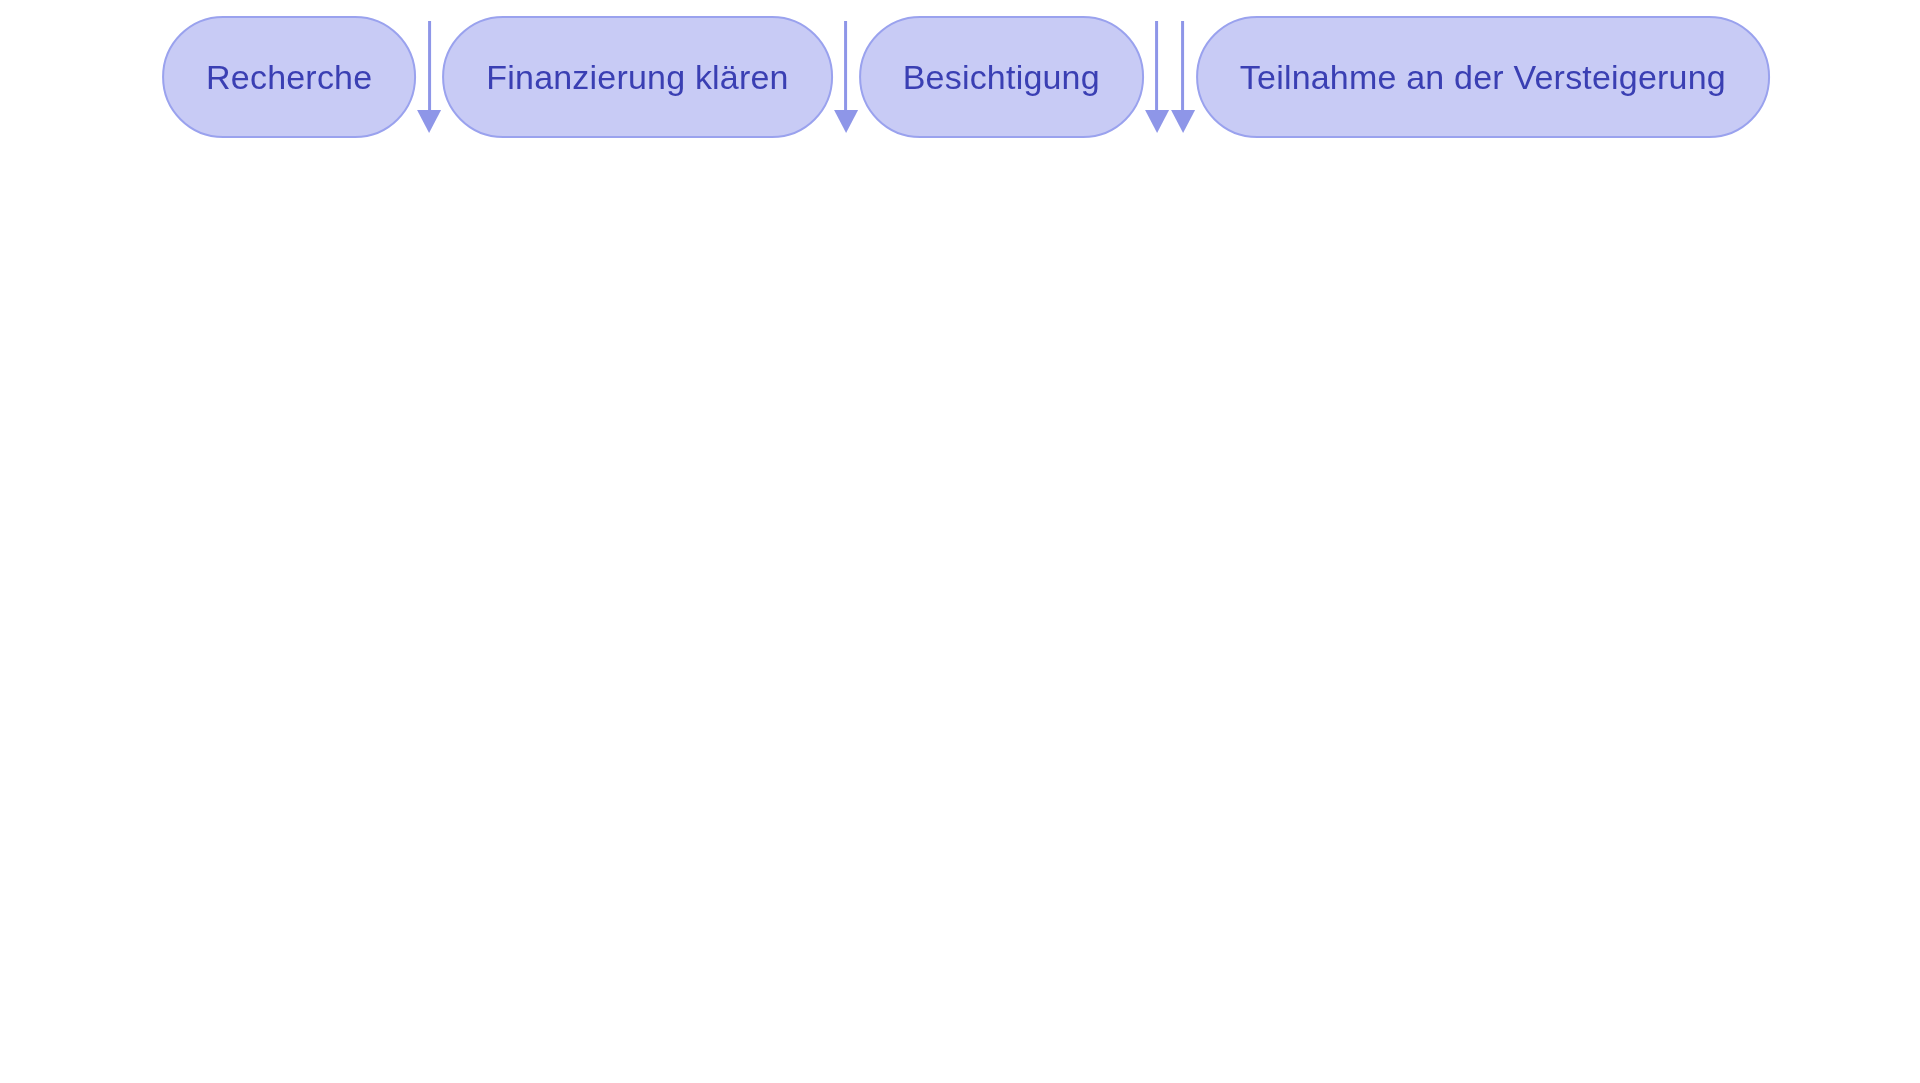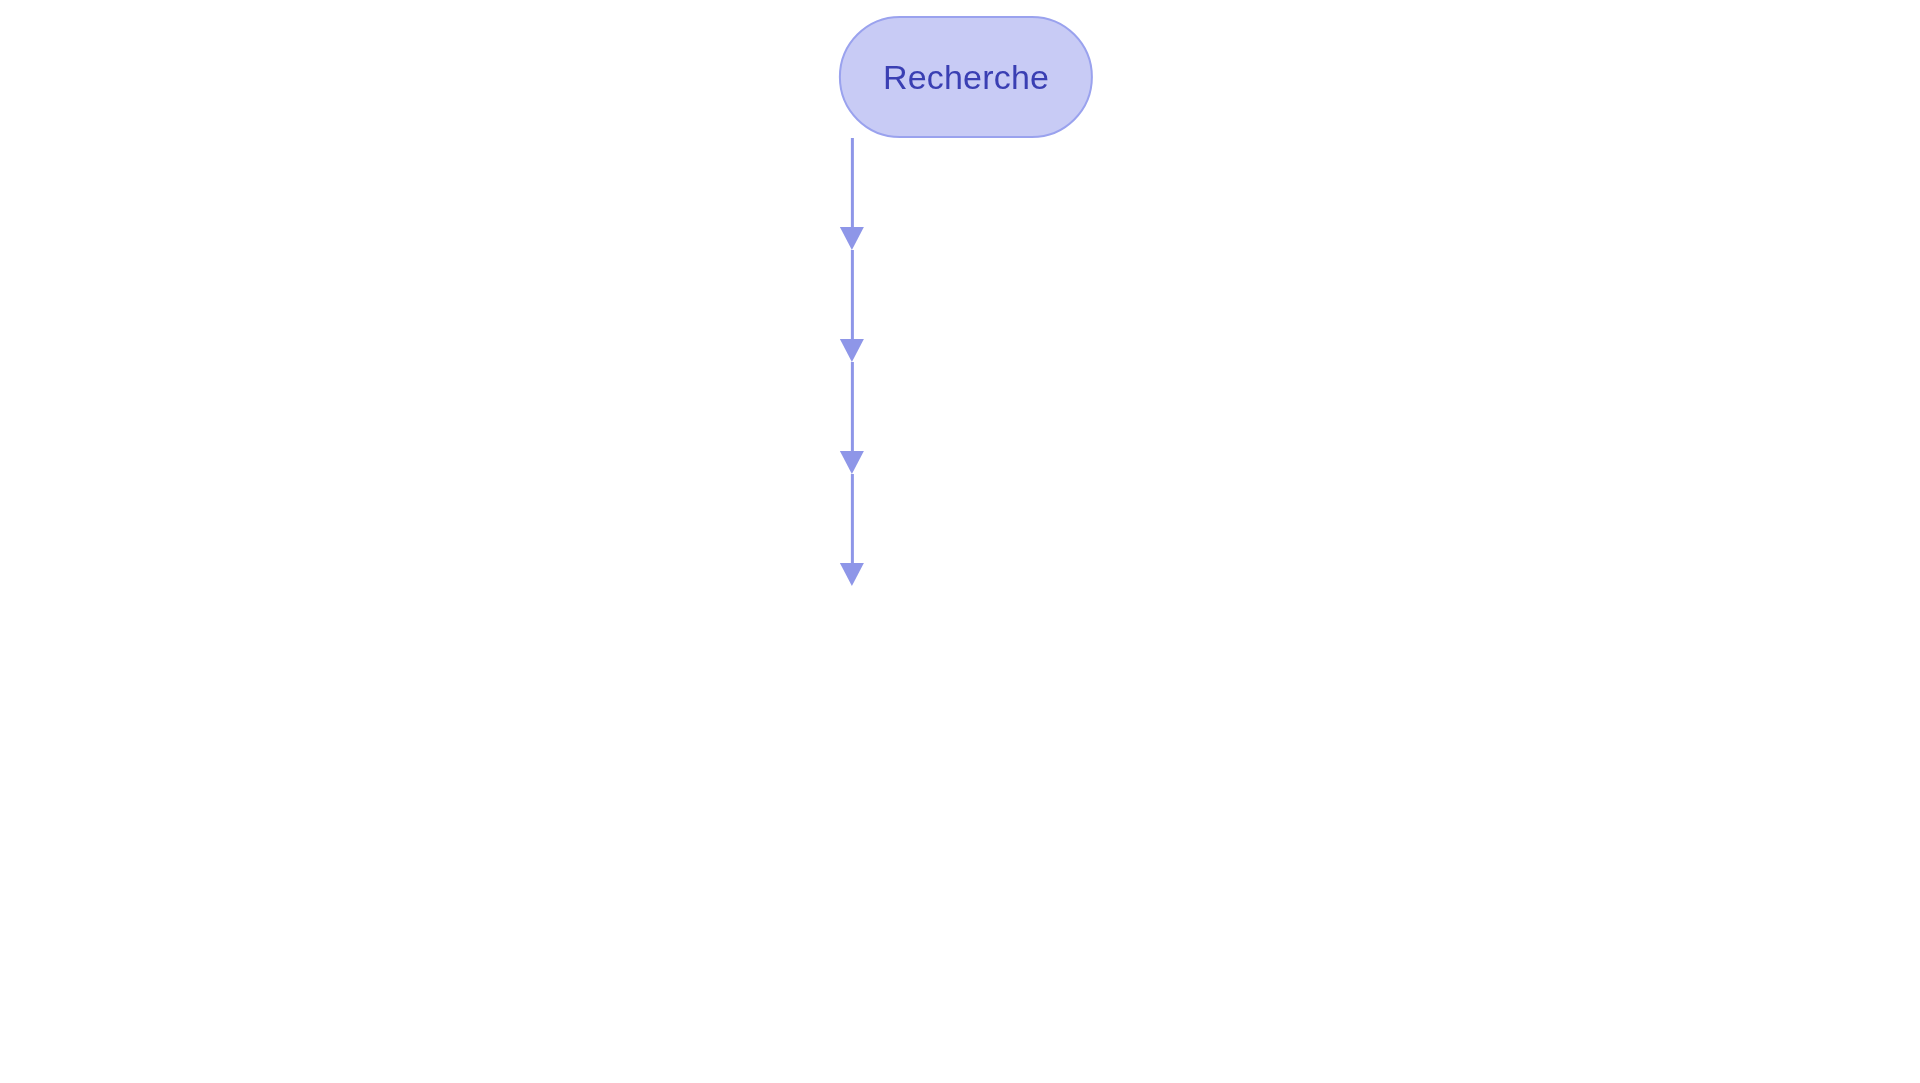--- a/index.html
+++ b/index.html
@@ -23,22 +23,22 @@
     height: 1083px;
     background: var(--bg);
   }
   .flow-column {
     position: absolute;
     left: 50%;
     top: 16px;
     transform: translateX(-50%);
     margin-left: 6px;
     display: flex;
-    flex-direction: column;
-    align-items: flex-start;
+    flex-direction: row;
+    align-items: center;
   }
   .node {
     height: 122px;
     padding: 0 42px;
     background: var(--node-fill);
     border: 2px solid var(--node-border);
     border-radius: 61px;
     display: flex;
     align-items: center;
     justify-content: center;
@@ -77,33 +77,42 @@
 
     <div class="node">
       <span class="node-label">Recherche</span>
     </div>
 
     <div class="arrow">
       <div class="arrow-line"></div>
       <div class="arrow-head"></div>
     </div>
 
+    <div class="node">
+      <span class="node-label">Finanzierung klären</span>
+    </div>
+
+    <div class="arrow">
+      <div class="arrow-line"></div>
+      <div class="arrow-head"></div>
+    </div>
+
+    <div class="node">
+      <span class="node-label">Besichtigung</span>
+    </div>
 
     <div class="arrow">
       <div class="arrow-line"></div>
       <div class="arrow-head"></div>
     </div>
 
 
     <div class="arrow">
       <div class="arrow-line"></div>
       <div class="arrow-head"></div>
     </div>
 
-
-    <div class="arrow">
-      <div class="arrow-line"></div>
-      <div class="arrow-head"></div>
+    <div class="node">
+      <span class="node-label">Teilnahme an der Versteigerung</span>
     </div>
-
 
   </div>
 </div>
 
 </body></html>

